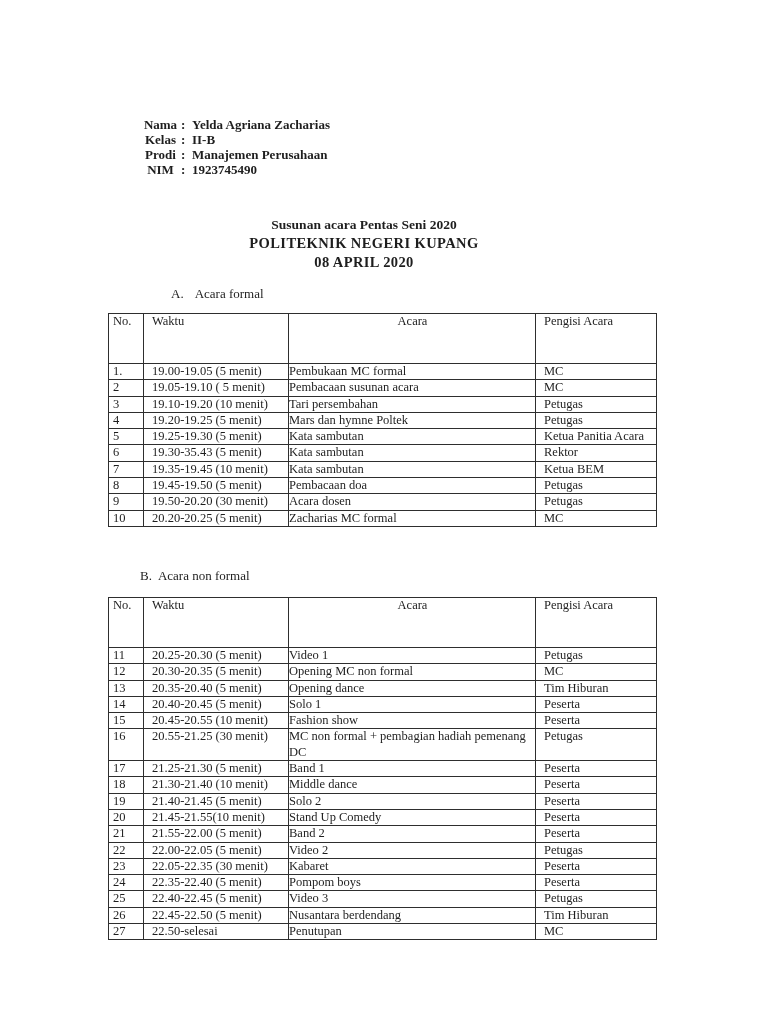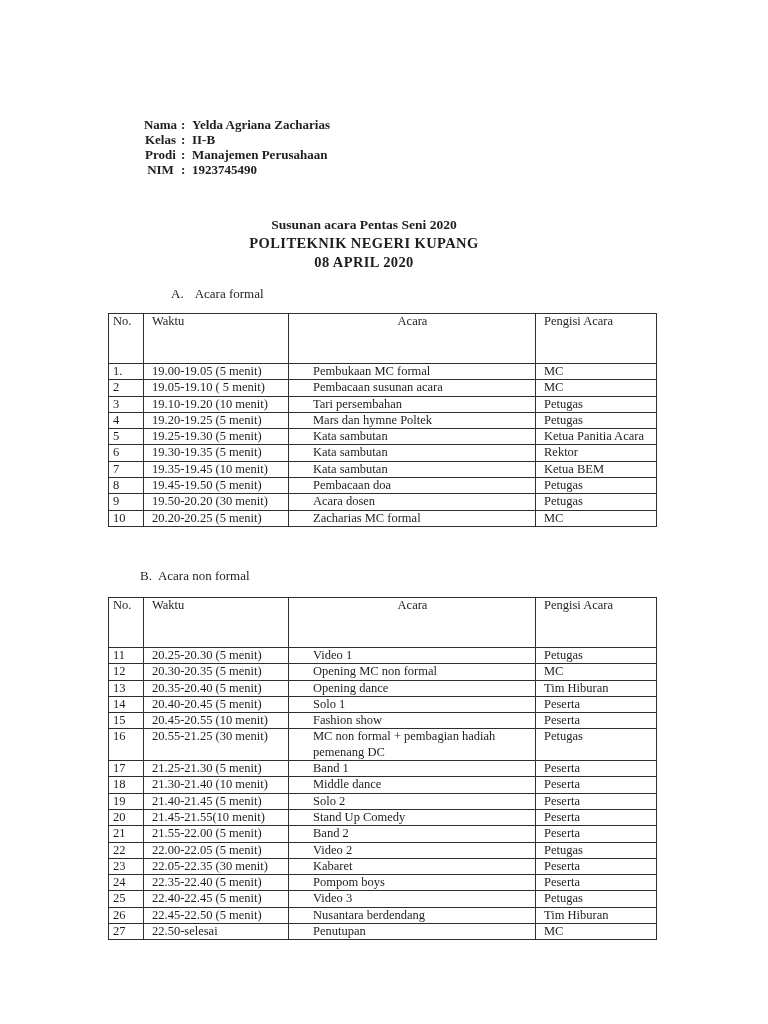--- a/index.html
+++ b/index.html
@@ -59,21 +59,21 @@
     padding: 0 3px 0 4px;
     line-height: 15.3px;
     font-weight: normal;
     text-align: left;
     vertical-align: top;
   }
   .acara-table thead th { height: 49px; }
   .acara-table tbody td { height: 15px; }
   .acara-table th.c1, .acara-table td.c1 { padding-left: 8px; white-space: nowrap; }
   .acara-table th.c2 { text-align: center; margin-left: 24px; }
-  .acara-table td.c2 { padding-left: 24px; }
+  .acara-table td.c2 { padding-left: 0; }
   .acara-table th.c3, .acara-table td.c3 { padding-left: 8px; }
 </style>
 </head>
 <body>
 
 <div class="page">
 
   <div class="student-block">
     <div>
       <span class="field-label">Nama</span><span class="field-colon">:</span><span>Yelda Agriana Zacharias</span>
@@ -140,21 +140,21 @@
           <td class="c3">Petugas</td>
         </tr>
         <tr>
           <td class="c0">5</td>
           <td class="c1">19.25-19.30 (5 menit)</td>
           <td class="c2">Kata sambutan</td>
           <td class="c3">Ketua Panitia Acara</td>
         </tr>
         <tr>
           <td class="c0">6</td>
-          <td class="c1">19.30-19.35 (5 menit)</td>
+          <td class="c1">19.30-35.43 (5 menit)</td>
           <td class="c2">Kata sambutan</td>
           <td class="c3">Rektor</td>
         </tr>
         <tr>
           <td class="c0">7</td>
           <td class="c1">19.35-19.45 (10 menit)</td>
           <td class="c2">Kata sambutan</td>
           <td class="c3">Ketua BEM</td>
         </tr>
         <tr>

